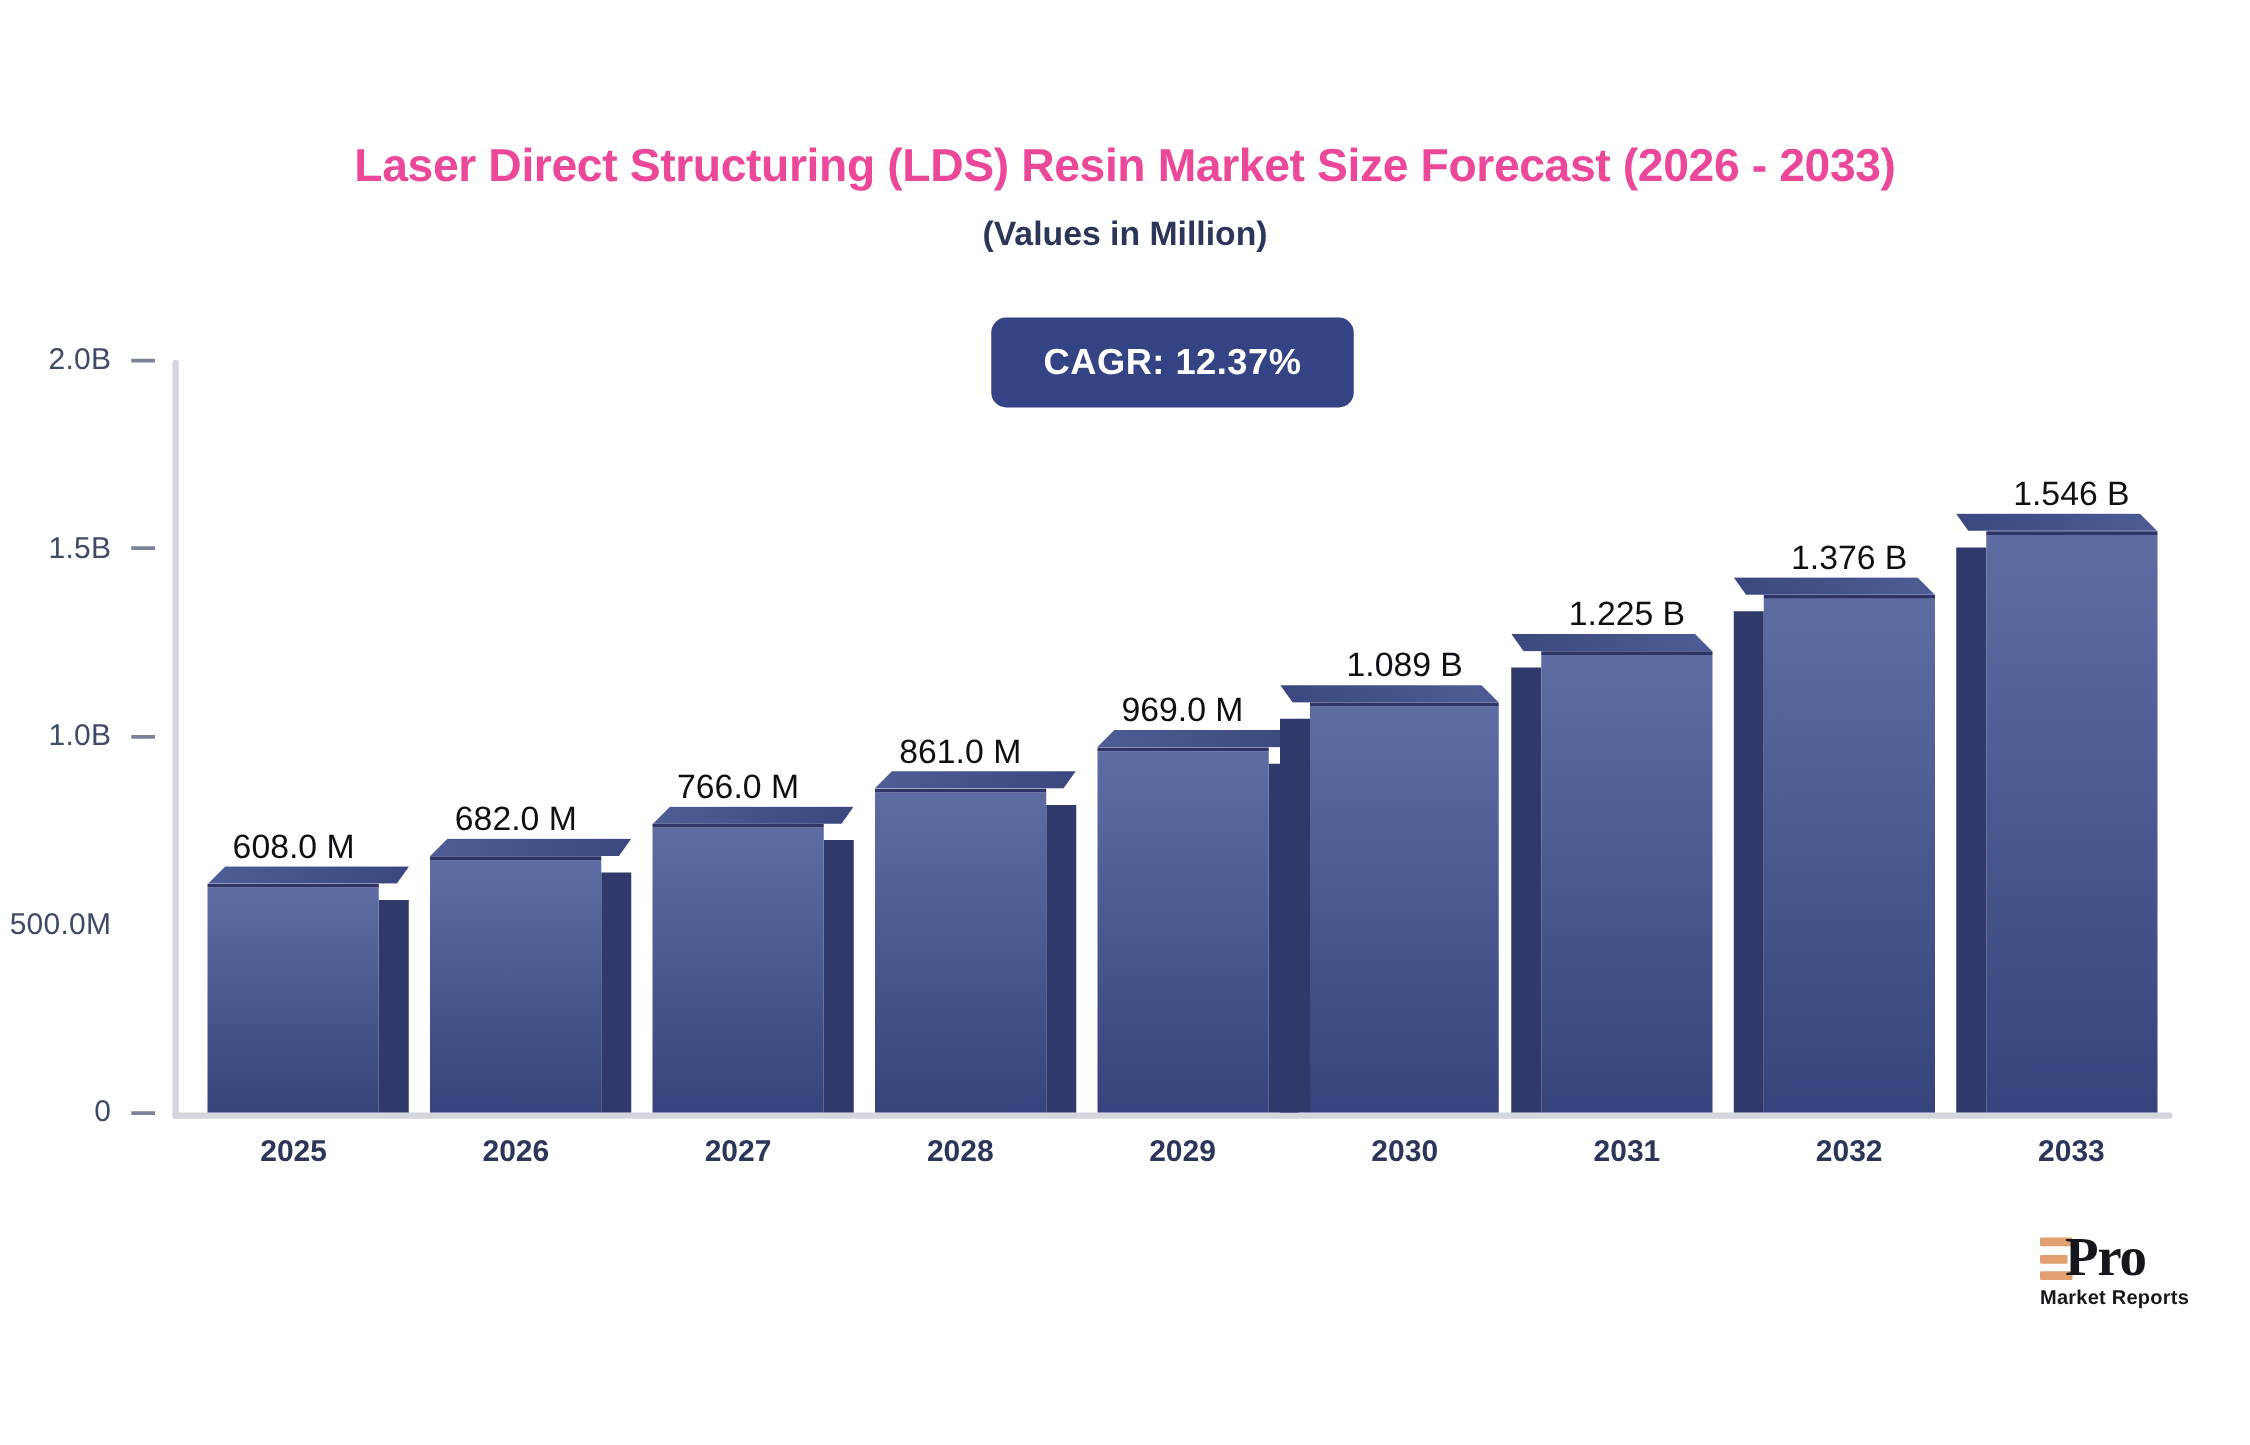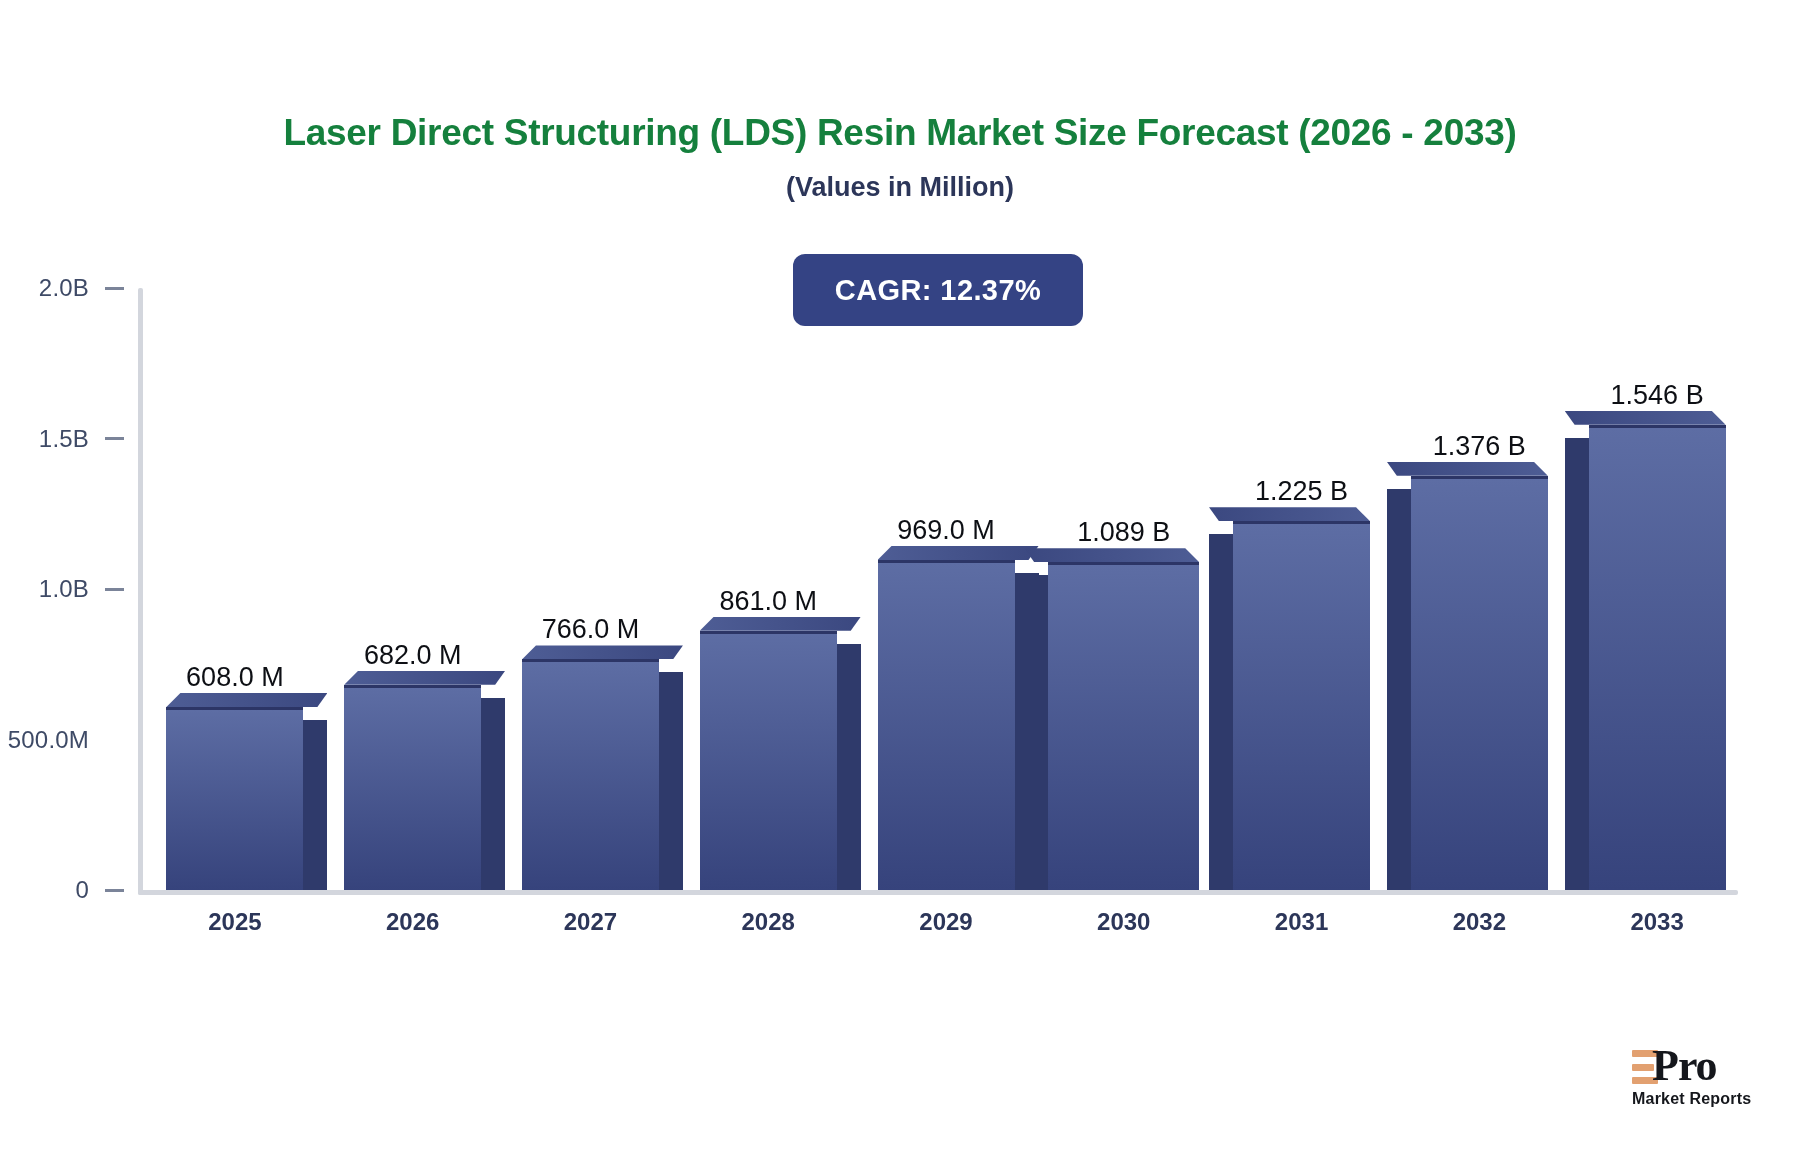--- a/index.html
+++ b/index.html
@@ -19,21 +19,21 @@
 
   
   .chart-title {
     position: absolute;
     top: 112px;
     left: 0;
     width: 1800px;
     text-align: center;
     font-size: 37px;
     font-weight: bold;
-    color: #15803d;
+    color: #ec4899;
     letter-spacing: -0.3px;
     white-space: nowrap;
   }
   .chart-subtitle {
     position: absolute;
     top: 172px;
     left: 0;
     width: 1800px;
     text-align: center;
     font-size: 27px;
@@ -183,21 +183,21 @@
     font-weight: bold;
     color: #2c3659;
     transform: translateX(-50%);
     white-space: nowrap;
   }
 
   
   .logo {
     position: absolute;
     left: 1632px;
-    top: 1046px;
+    top: 986px;
     width: 140px;
     height: 70px;
     text-align: center;
   }
   .logo-mark {
     position: absolute;
     left: 0;
     top: 4px;
     width: 26px;
     height: 34px;
@@ -298,21 +298,21 @@
         </div>
         <div class="bar-slot" style="left: 561.722px; width: 137px;">
           <div class="bar-wrap" style="width: 137px; height: 259.161px; padding-left: 40px;">
             <div class="bar-side right" style="background: rgb(47, 58, 107);"></div>
             <div class="bar-top-right"></div>
             <div class="bar-face" style="background: linear-gradient(rgb(93, 109, 164) 0%, rgb(54, 67, 124) 100%);"></div>
             <div class="bar-value">861.0 M</div>
           </div>
         </div>
         <div class="bar-slot" style="left: 739.5px; width: 137px;">
-          <div class="bar-wrap" style="width: 137px; height: 330px;">
+          <div class="bar-wrap" style="width: 137px; height: 292px;">
             <div class="bar-side right" style="background: rgb(47, 58, 107);"></div>
             <div class="bar-top-right"></div>
             <div class="bar-face" style="background: linear-gradient(rgb(93, 109, 164) 0%, rgb(54, 67, 124) 100%);"></div>
             <div class="bar-value">969.0 M</div>
           </div>
         </div>
         <div class="bar-slot" style="left: 917.278px; width: 137px;">
           <div class="bar-wrap" style="width: 151px; height: 327.789px;">
             <div class="bar-side left" style="background: rgb(47, 58, 107);"></div>
             <div class="bar-top-left"></div>

